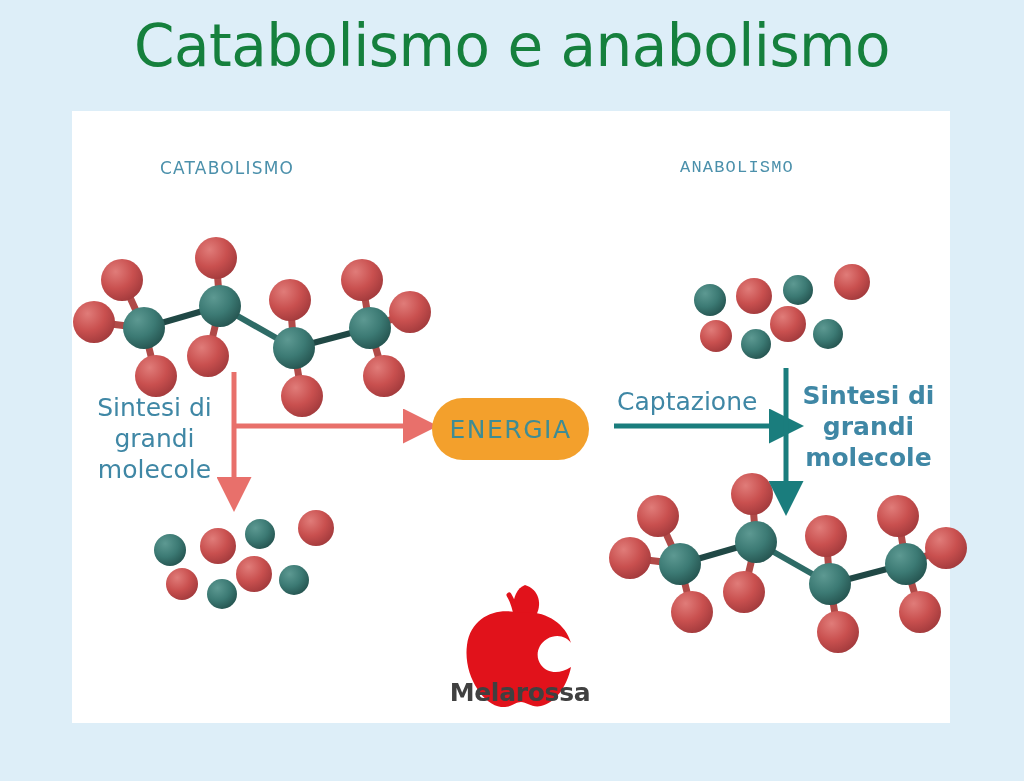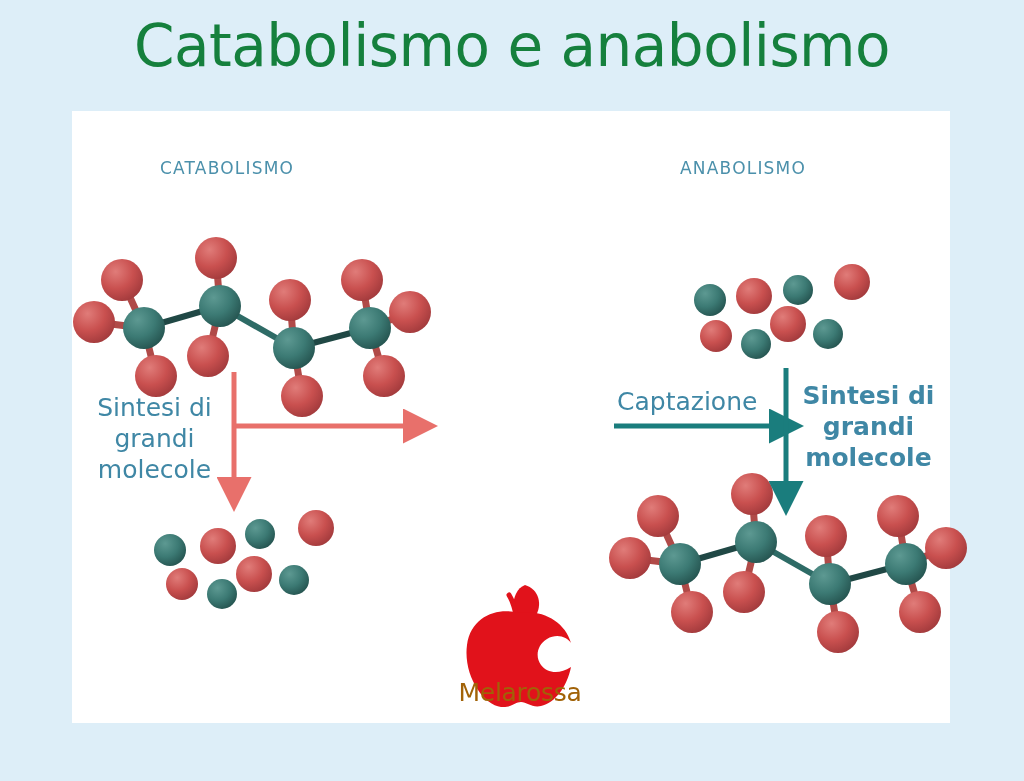--- a/index.html
+++ b/index.html
@@ -38,21 +38,21 @@
   }
   .section-head {
     position: absolute;
     font-family: "DejaVu Sans", sans-serif;
     font-size: 17px;
     letter-spacing: 1.2px;
     color: #4b90ab;
     white-space: nowrap;
   }
   #head-cata { left: 160px; top: 158px; }
-  #head-ana  { left: 680px; top: 158px; }
+  #head-ana  { left: 680px; top: 158px; font-family: Liberation Mono, monospace; }
 
   .caption {
     position: absolute;
     font-family: "DejaVu Sans", sans-serif;
     font-size: 25px;
     line-height: 31px;
     color: #3f87a5;
     text-align: center;
     white-space: nowrap;
   }
@@ -89,24 +89,24 @@
 
   
   #logo { position: absolute; left: 455px; top: 583px; width: 130px; height: 128px; }
   #logo-text {
     position: absolute;
     left: 430px;
     top: 678px;
     width: 180px;
     text-align: center;
     font-family: "DejaVu Sans", sans-serif;
-    font-weight: normal;
+    font-weight: bold;
     font-size: 25px;
     letter-spacing: -0.3px;
-    color: #a16207;
+    color: #404040;
     white-space: nowrap;
   }
 </style>
 </head>
 <body>
 
 <div id="page">
 
   <div id="title">Catabolismo e anabolismo</div>
 
@@ -261,20 +261,23 @@
 
 
   <div class="caption" id="cap-captazione">Captazione</div>
 
   <div class="caption" id="cap-sintesi">
     <div>Sintesi di</div>
     <div>grandi</div>
     <div>molecole</div>
   </div>
 
+  <div id="energia">
+    <span id="energia-label">ENERGIA</span>
+  </div>
 
   <svg id="logo" viewBox="0 0 130 128">
 
     <path d="M70 2 C84 6 88 22 80 34 C70 44 58 38 58 26 C58 14 62 5 70 2 Z" fill="#e1121b"></path>
 
     <path d="M62 36 C60 26 58 18 54 12" stroke="#e1121b" stroke-width="5" fill="none" stroke-linecap="round"></path>
 
     <path d="M64 30
              C44 24 16 32 12 62
              C8 92 28 122 46 124

